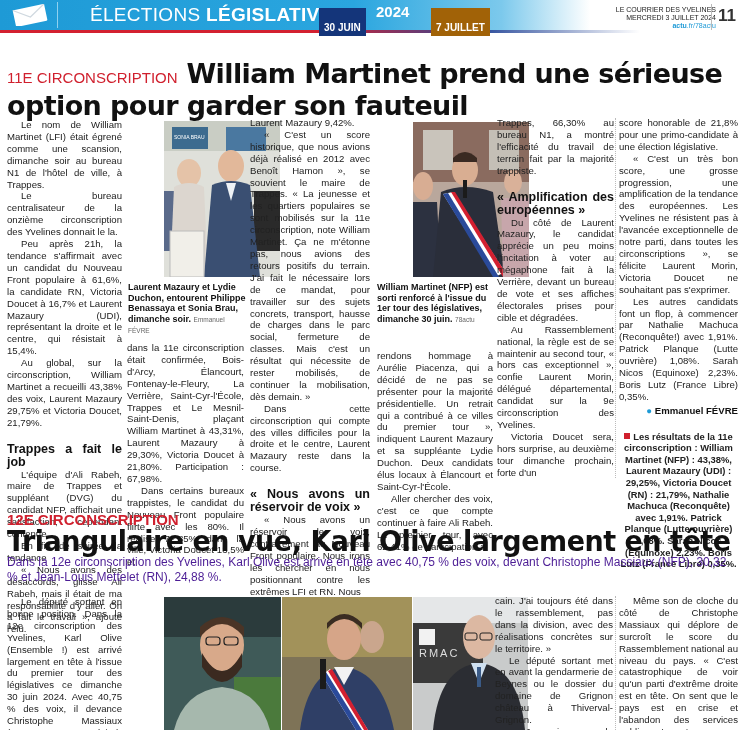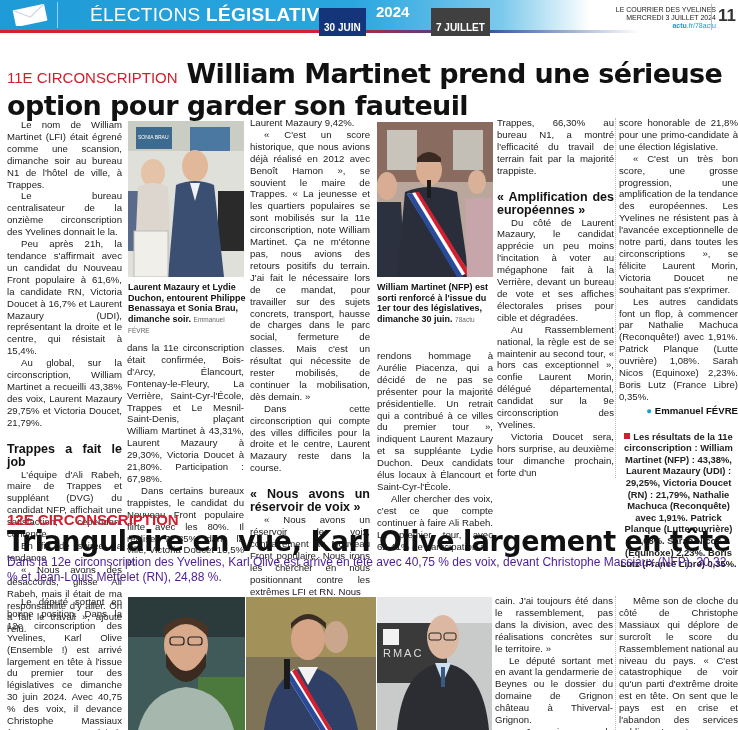--- a/index.html
+++ b/index.html
@@ -12,21 +12,21 @@
     background: linear-gradient(90deg, #1e9ad6 0%, #2aa6df 60%, #7cc9ec 85%, #ffffff 100%); }
   .band-red { position: absolute; left: 0; top: 30px; width: 640px; height: 3px;
     background: linear-gradient(90deg, #d32030 0%, #d32030 50%, #2a4a9a 75%, rgba(255,255,255,0) 100%); }
   .envelope-box { position: absolute; left: 8px; top: 4px; width: 44px; height: 22px; }
   .band-sep { position: absolute; left: 57px; top: 2px; width: 1px; height: 26px; background: #8fd1f0; }
   .band-title { position: absolute; left: 64px; top: 4px; font-size: 19px; color: #fff; letter-spacing: 0.3px; white-space: nowrap; margin-left: 26px; }
   .band-title b { font-weight: 700; }
   .date-box { position: absolute; top: 8px; height: 14px; font-size: 10px; font-weight: 700; color: #fff; padding: 14px 5px; line-height: 12px; }
   .date-start { left: 319px; background: #14357a; }
   .date-year { position: absolute; left: 376px; top: 3px; font-size: 15px; font-weight: 700; color: #fff; }
-  .date-end { left: 431px; background: #404040; }
+  .date-end { left: 431px; background: #a16207; }
 
   .masthead { position: absolute; right: 22px; top: 6px; text-align: right; font-size: 7px; line-height: 8px; color: #222; }
   .masthead .url { color: #1e9ad6; }
   .masthead .url b { font-weight: 700; }
   .page-sep { position: absolute; left: 711px; top: 4px; width: 1px; height: 26px; background: #bbb; }
   .page-num { position: absolute; left: 718px; top: 6px; font-size: 17px; font-weight: 700; color: #333; }
 
   
   .kicker { color: #d0202e; font-weight: 400; font-size: 15px; }
   .headline1 { position: absolute; left: 7px; top: 60px; width: 728px; font-size: 27px; font-weight: 700; line-height: 28px; color: #111; font-family: "DejaVu Sans", sans-serif; letter-spacing: -0.6px; }
@@ -37,21 +37,21 @@
   .col p.noindent { text-indent: 0; }
   .col h3 { font-size: 12.5px; font-weight: 700; line-height: 13px; margin-top: 9px; text-indent: 0; color: #111; }
 
   .c1 { left: 7px; top: 119px; width: 115px; }
   .c2 { left: 127px; top: 342px; width: 117px; }
   .c3 { left: 250px; top: 117px; width: 120px; }
   .c4 { left: 377px; top: 350px; width: 116px; }
   .c5 { left: 497px; top: 117px; width: 117px; }
   .c6 { left: 619px; top: 117px; width: 119px; }
 
-  .photo { position: absolute; overflow: hidden; }
+  .photo { position: absolute; overflow: hidden; margin-left: 36px; }
   .caption { position: absolute; font-size: 9px; font-weight: 700; line-height: 10.5px; color: #111; }
   .caption .credit { font-weight: 400; font-size: 6.5px; color: #666; }
 
   .signature { text-align: right; font-weight: 700; color: #111; margin-top: 2px; }
   .signature .dot { color: #1e9ad6; }
   .results-box { margin-top: 14px; font-weight: 700; font-size: 9.4px; line-height: 11.6px; text-align: center; color: #222; }
   .results-box .sq { display: inline-block; width: 6px; height: 6px; background: #d0202e; margin-right: 3px; vertical-align: 1px; }
 
   .col-sep { position: absolute; width: 0; border-left: 1px dotted #bbb; }
 

